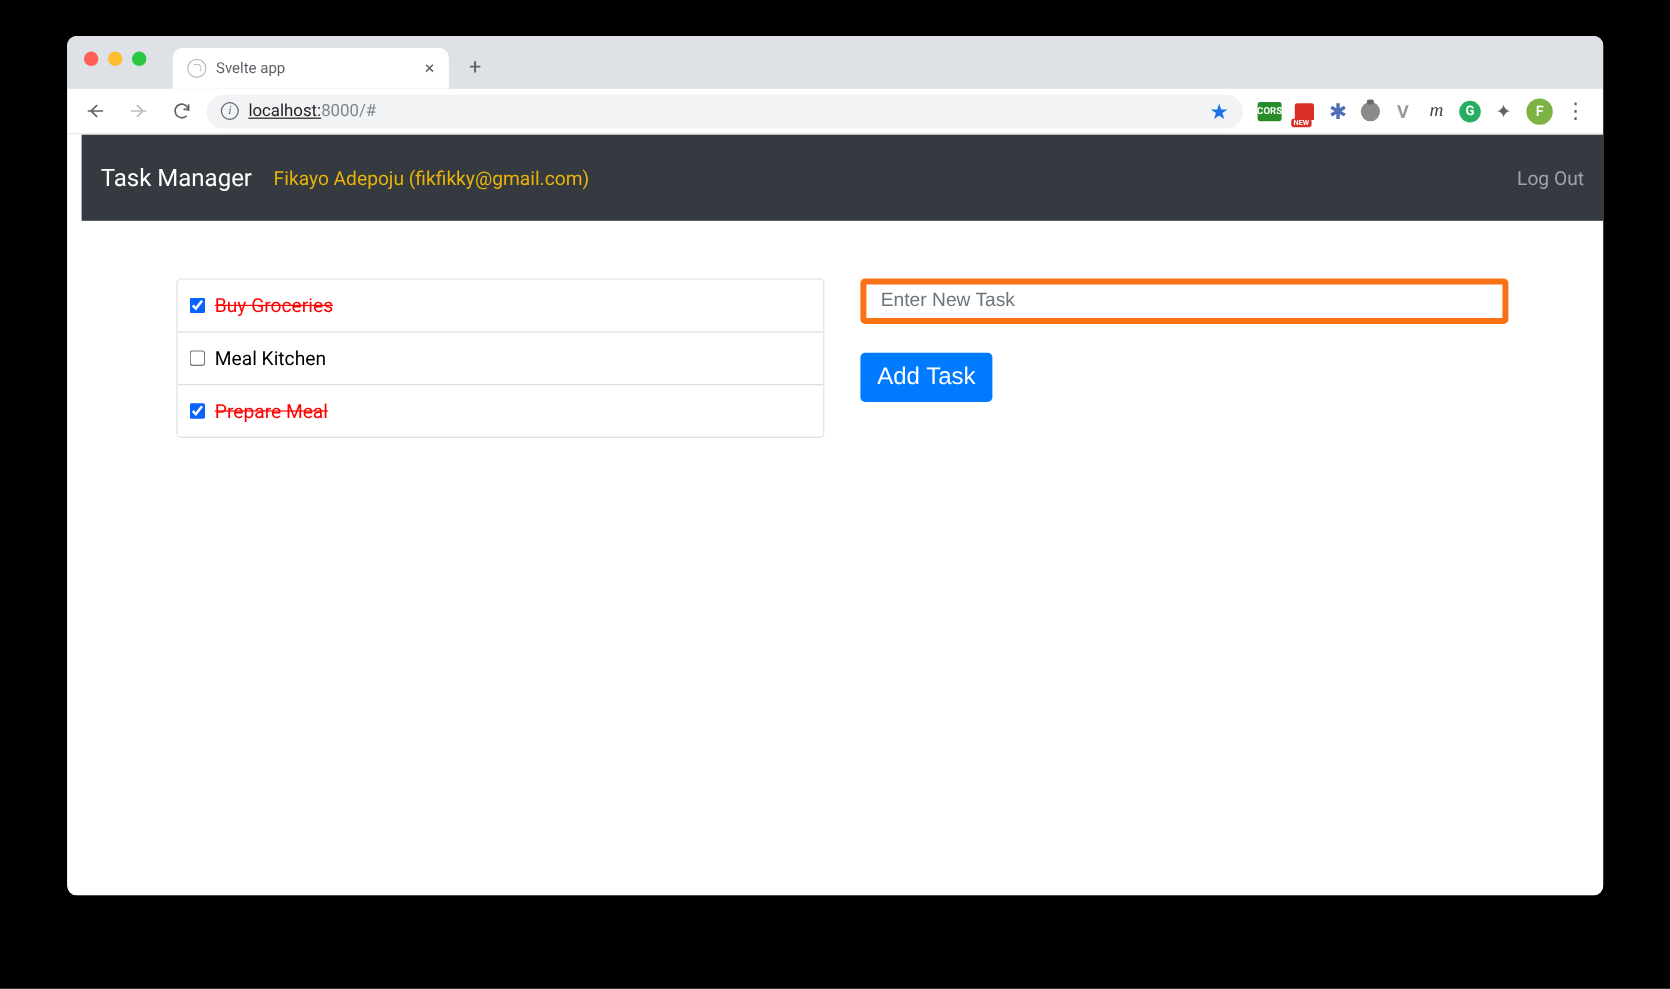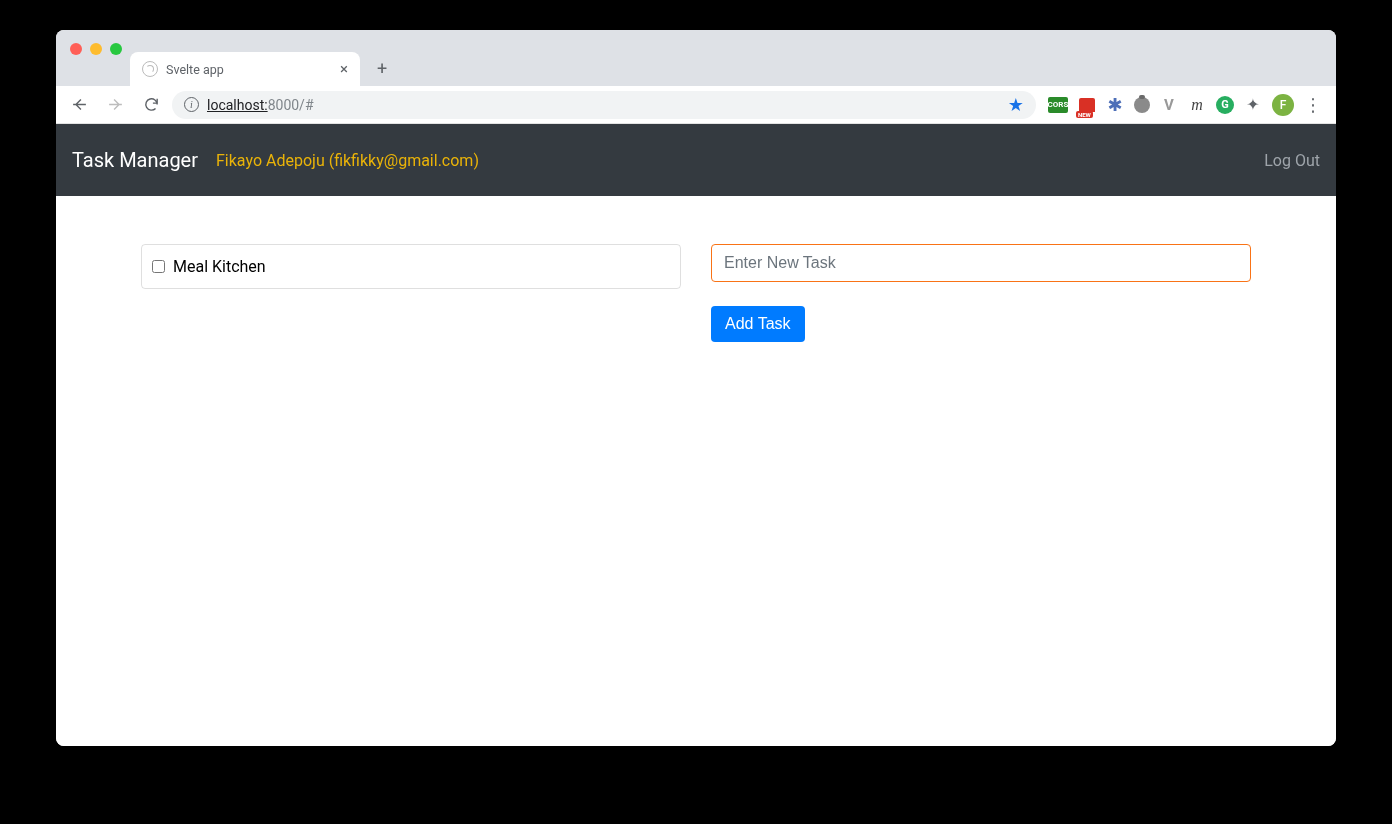--- a/index.html
+++ b/index.html
@@ -18,25 +18,25 @@
       height: 716px;
       background: #fff;
       border-radius: 8px;
       overflow: hidden;
       box-shadow: 0 10px 40px rgba(0,0,0,0.5);
       display: flex;
       flex-direction: column;
     }
     
     .tab-bar {
-      height: 56px;
+      height: 44px;
       background: #dee1e6;
       display: flex;
       align-items: flex-end;
-      padding-left: 10px;
+      padding-left: 24px;
       position: relative;
     }
     .traffic-lights {
       position: absolute;
       left: 14px;
       top: 13px;
       display: flex;
       gap: 8px;
     }
     .tlight { width: 12px; height: 12px; border-radius: 50%; }
@@ -149,21 +149,21 @@
     .asterisk-icon { color:#4d6fb8; font-size:18px; }
     .pomo-icon { width:16px;height:16px; background:#8a8a8a; border-radius:50%; position:relative; }
     .pomo-icon::after{content:""; position:absolute; top:-2px; left:5px; width:6px;height:4px; background:#6a6a6a; border-radius:2px;}
     .v-icon { color:#999; font-weight:bold; font-size:15px; }
     .m-icon { color:#444; font-style:italic; font-family:serif; font-size:16px; }
     .g-circle { width:18px;height:18px; border-radius:50%; background:#27ae60; color:#fff; display:flex;align-items:center;justify-content:center; font-size:11px; font-weight:bold;}
     .puzzle-icon { color:#5f6368; font-size:16px; }
     .avatar { width:22px;height:22px; border-radius:50%; background:#7cb342; color:#fff; display:flex;align-items:center;justify-content:center; font-size:12px; font-weight:500;}
     .menu-dots { color:#5f6368; font-size:18px; line-height:1; }
     
-    .page { flex:1; background:#fff; overflow:auto; }
+    .page { flex:1; background:#fff; overflow:auto;padding-left:12px; }
     .navbar {
       background: #343a40;
       height: 72px;
       display: flex;
       align-items: center;
       padding: 0 16px;
       color: #fff;
     }
     .brand { font-size: 20px; color:#fff; margin-right: 18px; }
     .user-display { font-size: 16px; color:#eab308; }
@@ -193,35 +193,35 @@
     .list-item:last-child { border-bottom: none; }
     .list-item input[type=checkbox] {
       width: 13px; height: 13px;
       accent-color: #0a63ff;
       cursor: pointer;
     }
     .task-label.done { color: #ff0000; text-decoration: line-through; }
     .form-input {
       width: 100%;
       height: 38px;
-      border: 1px solid #f97316;
+      border: 5px solid #f97316;
       border-radius: 4px;
       padding: 6px 12px;
       font-size: 16px;
       color: #737373;
     }
     .form-input::placeholder { color: #6c757d; }
     .btn-primary {
       margin-top: 24px;
       background: #007bff;
       color: #fff;
       border: none;
       border-radius: 4px;
       padding: 9px 14px;
-      font-size: 16px;
+      font-size: 20px;
       cursor: pointer;
     }
   </style>
 </head>
 <body>
 
 <div class="browser-window">
 
   <div class="tab-bar">
     <div class="traffic-lights">
@@ -281,22 +281,30 @@
     <div class="navbar">
       <span class="brand">Task Manager</span>
       <span class="user-display">Fikayo Adepoju (fikfikky@gmail.com)</span>
       <span class="logout">Log Out</span>
     </div>
 
     <div class="container">
       <div class="col-left">
         <div class="list-group" id="task-list">
             <div class="list-item">
+              <input type="checkbox" checked="" style="">
+              <span class="task-label done">Buy Groceries</span>
+            </div>
+            <div class="list-item">
               <input type="checkbox" style="">
               <span class="task-label">Meal Kitchen</span>
+            </div>
+            <div class="list-item">
+              <input type="checkbox" checked="" style="">
+              <span class="task-label done">Prepare Meal</span>
             </div>
           </div>
       </div>
       <div class="col-right">
         <input class="form-input" type="text" placeholder="Enter New Task" style="">
         <br>
         <button class="btn-primary">Add Task</button>
       </div>
     </div>
   </div>

